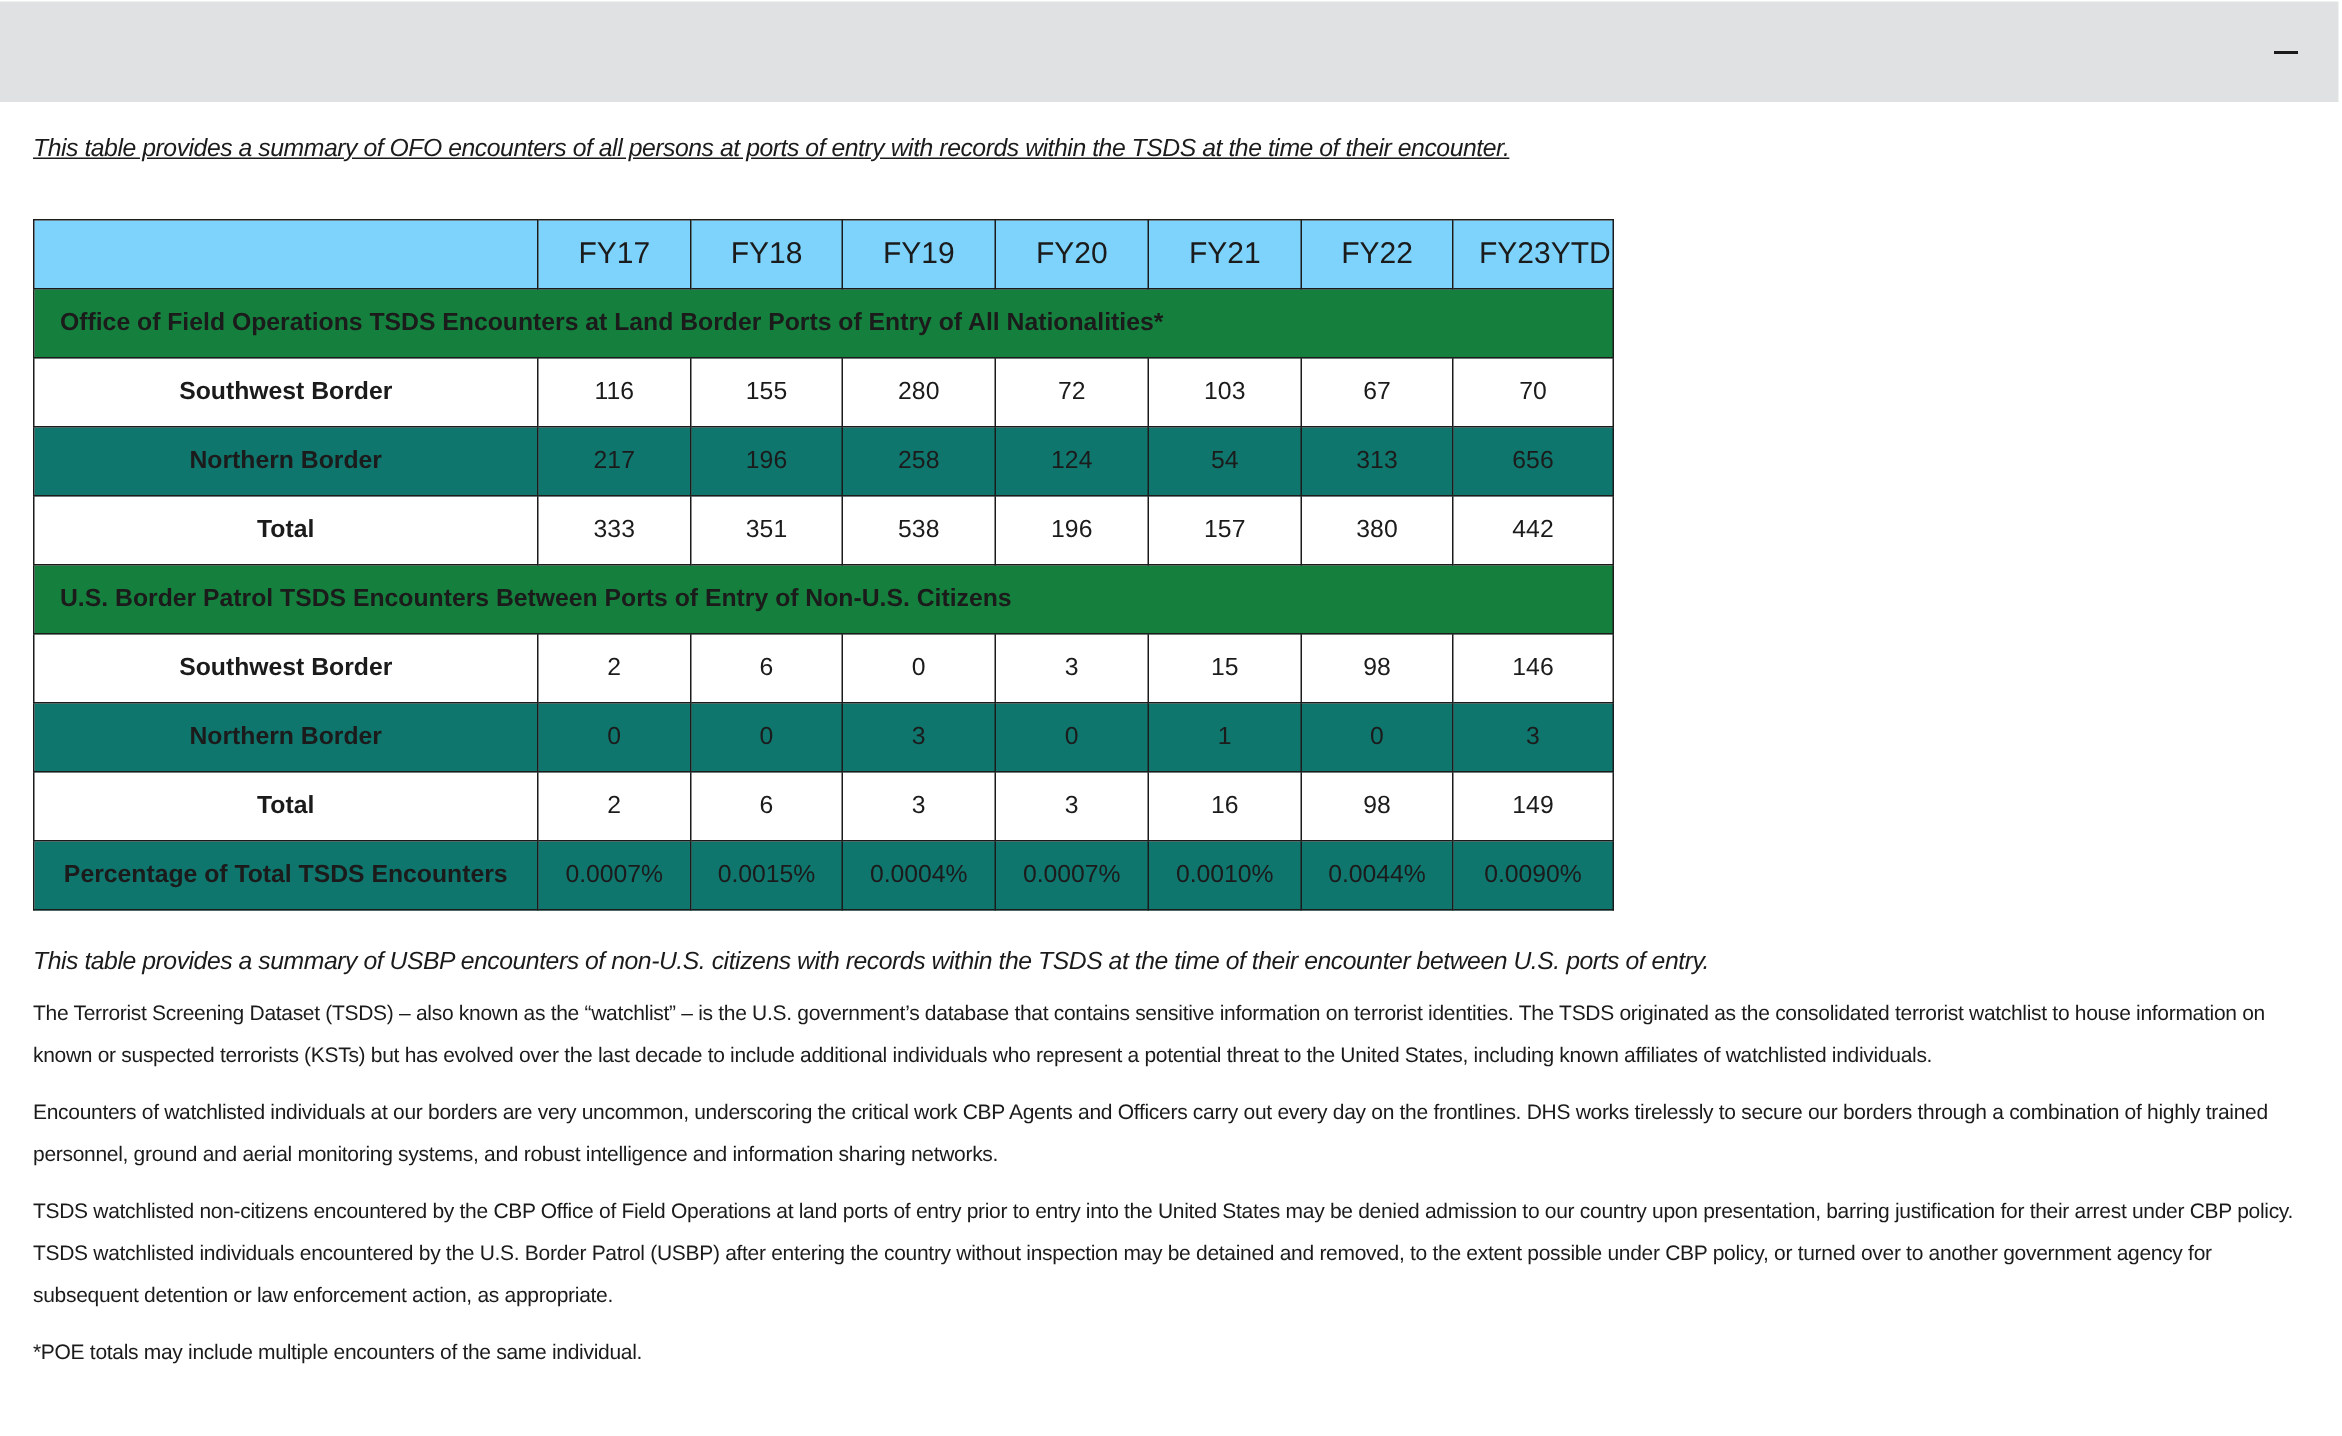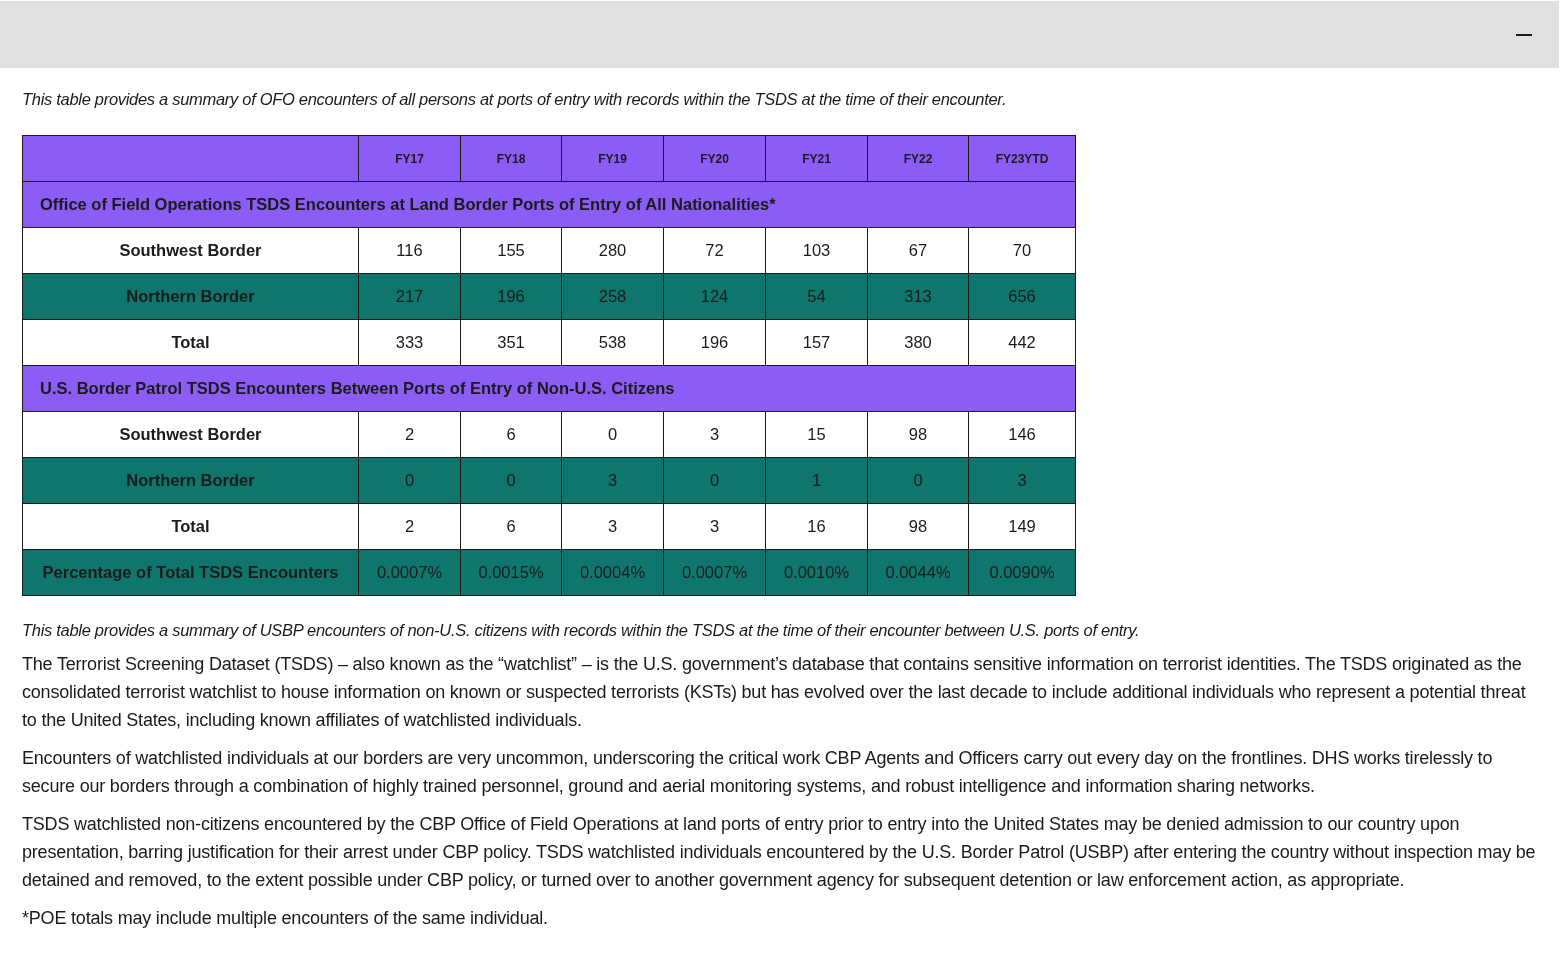--- a/index.html
+++ b/index.html
@@ -36,21 +36,21 @@
       cursor: pointer;
     }
     .content { padding: 0 22px; }
     .caption {
       font-style: italic;
       font-size: 16.5px;
       letter-spacing: -0.3px;
       margin: 0;
       color: #1b1b1b;
     }
-    .caption-top { padding-top: 22px; height: 67px; }
+    .caption-top { padding-top: 22px; height: 78px; text-decoration: underline; }
     table.data-table {
       border-collapse: collapse;
       width: 1053px;
       font-size: 16.5px;
       table-layout: fixed;
     }
     .data-table th, .data-table td {
       border: 1px solid #1b1b1b;
       height: 46px;
       padding: 0 17px;
@@ -59,39 +59,39 @@
     }
     .data-table col.c0 { width: 336px; }
     .data-table col.c1 { width: 102px; }
     .data-table col.c2 { width: 101px; }
     .data-table col.c3 { width: 102px; }
     .data-table col.c4 { width: 102px; }
     .data-table col.c5 { width: 102px; }
     .data-table col.c6 { width: 101px; }
     .data-table col.c7 { width: 107px; }
     .data-table thead th {
-      background: #8b5cf6;
-      font-weight: bold;
-      font-size: 12px;
+      background: #7dd3fc;
+      font-weight: normal;
+      font-size: 20px;
     }
     .data-table tr.section td {
-      background: #8b5cf6;
+      background: #15803d;
       text-align: left;
       font-weight: bold;
     }
     .data-table tr.row-white td { background: #ffffff; }
     .data-table tr.row-gray td { background: #0f766e; margin-left: 43px; }
     .data-table td.row-label {
       text-align: center;
       font-weight: bold;
     }
     .data-table td.num { color: #1b1b1b; }
     .caption-bottom { margin-top: 25px; }
     .body-text {
-      font-size: 18px;
+      font-size: 14px;
       line-height: 28px;
       margin: 10px 0 0 0;
       letter-spacing: -0.2px;
       color: #1b1b1b;
     }
     .body-text.first { margin-top: 10px; }
   </style>
 </head>
 <body>
 

